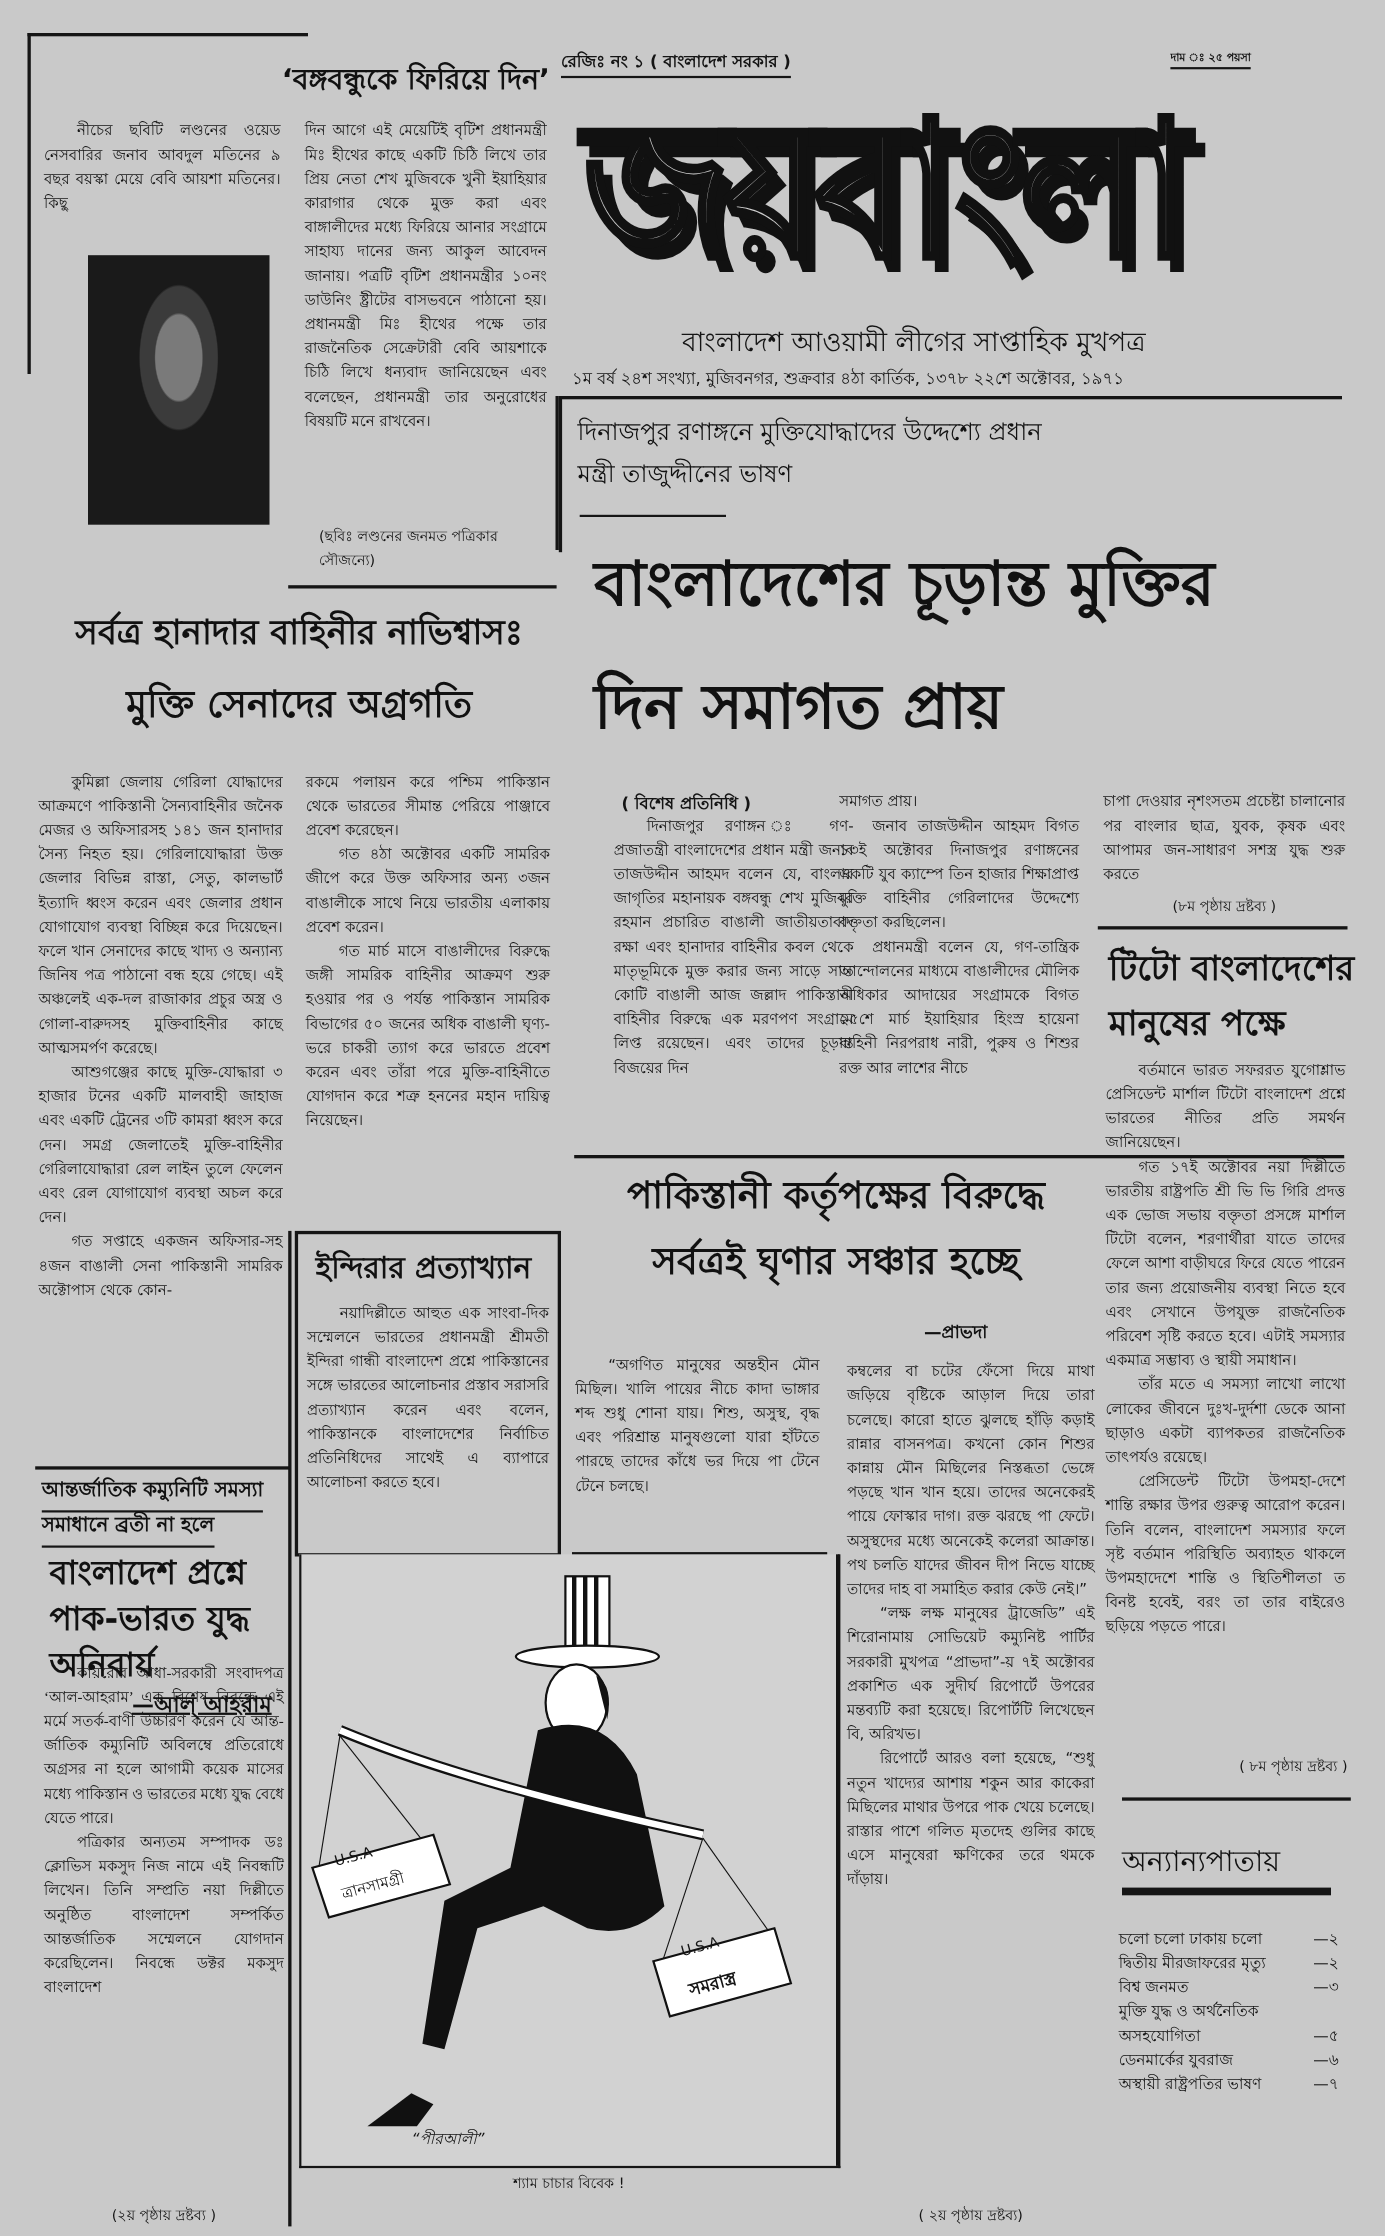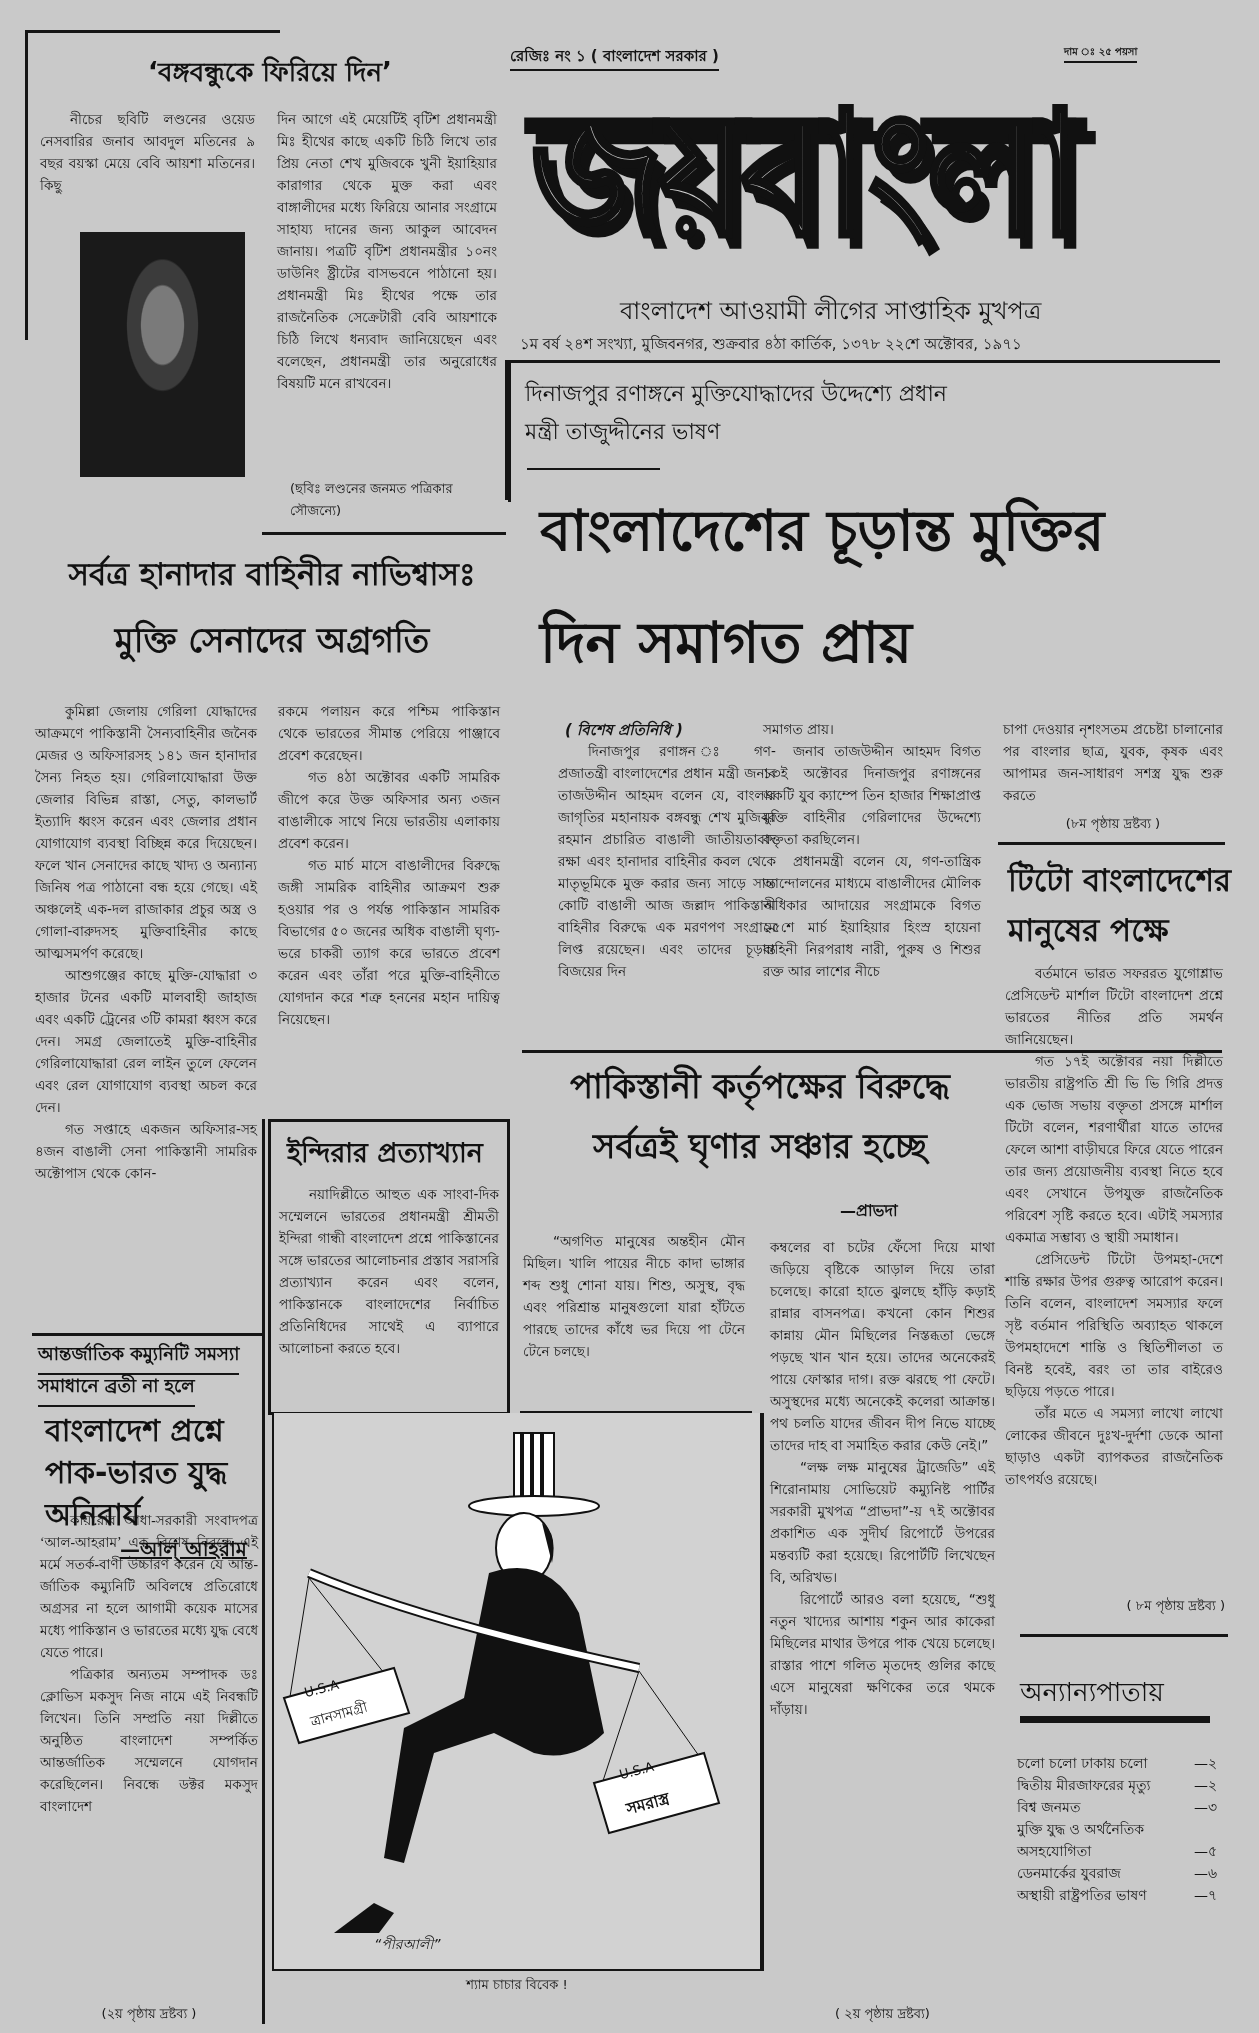--- a/index.html
+++ b/index.html
@@ -25,39 +25,39 @@
 
 <div class="abs u" style="left:510px;top:44px;font-size:15px;font-weight:bold;">রেজিঃ নং ১ ( বাংলাদেশ সরকার )</div>
 <div class="abs u" style="left:1064px;top:44px;font-size:10px;font-weight:bold;">দাম ঃ ২৫ পয়সা</div>
 <div class="abs masthead-title" style="left:530px;top:88px;">জয়বাংলা</div>
 <div class="abs" style="left:620px;top:292px;font-size:24px;">বাংলাদেশ আওয়ামী লীগের সাপ্তাহিক মুখপত্র</div>
 <div class="abs" style="left:520px;top:332px;font-size:15px;white-space:nowrap;">১ম বর্ষ ২৪শ সংখ্যা,  মুজিবনগর,  শুক্রবার  ৪ঠা কার্তিক,  ১৩৭৮  ২২শে অক্টোবর, ১৯৭১</div>
 <div class="hline" style="left:508px;top:360px;width:712px;height:3px;"></div>
 
 <div class="hline" style="left:25px;top:30px;width:255px;height:3px;"></div>
 <div class="vline" style="left:25px;top:30px;width:3px;height:310px;"></div>
-<div class="abs hd center" style="left:40px;top:52px;width:460px;font-size:26px;">‘বঙ্গবন্ধুকে ফিরিয়ে দিন’</div>
+<div class="abs hd center" style="left:40px;top:52px;width:460px;font-size:26px;text-align:right;">‘বঙ্গবন্ধুকে ফিরিয়ে দিন’</div>
 <div class="abs body-text" style="left:40px;top:108px;width:215px;">
   <p>নীচের ছবিটি লণ্ডনের ওয়েড নেসবারির জনাব আবদুল মতিনের ৯ বছর বয়স্কা মেয়ে বেবি আয়শা মতিনের। কিছু</p>
 </div>
 <div class="abs photo" style="left:80px;top:232px;width:165px;height:245px;"></div>
 <div class="abs body-text" style="left:277px;top:108px;width:220px;">
   <p class="noind">দিন আগে এই মেয়েটিই বৃটিশ প্রধানমন্ত্রী মিঃ হীথের কাছে একটি চিঠি লিখে তার প্রিয় নেতা শেখ মুজিবকে খুনী ইয়াহিয়ার কারাগার থেকে মুক্ত করা এবং বাঙ্গালীদের মধ্যে ফিরিয়ে আনার সংগ্রামে সাহায্য দানের জন্য আকুল আবেদন জানায়। পত্রটি বৃটিশ প্রধানমন্ত্রীর ১০নং ডাউনিং ষ্ট্রীটের বাসভবনে পাঠানো হয়। প্রধানমন্ত্রী মিঃ হীথের পক্ষে তার রাজনৈতিক সেক্রেটারী বেবি আয়শাকে চিঠি লিখে ধন্যবাদ জানিয়েছেন এবং বলেছেন, প্রধানমন্ত্রী তার অনুরোধের বিষয়টি মনে রাখবেন।</p>
 </div>
 <div class="abs" style="left:290px;top:478px;width:205px;font-size:13px;text-align:left;line-height:22px;">(ছবিঃ লণ্ডনের জনমত পত্রিকার সৌজন্যে)</div>
 <div class="vline" style="left:505px;top:360px;width:3px;height:140px;"></div>
 <div class="hline" style="left:262px;top:532px;width:244px;height:3px;"></div>
 
 <div class="vline" style="left:508px;top:362px;width:3px;height:140px;"></div>
 <div class="abs hd" style="left:525px;top:375px;width:450px;font-size:22px;line-height:38px;font-weight:normal;">দিনাজপুর রণাঙ্গনে মুক্তিযোদ্ধাদের উদ্দেশ্যে প্রধান মন্ত্রী তাজুদ্দীনের ভাষণ</div>
 <div class="hline" style="left:527px;top:468px;width:133px;height:2px;"></div>
 <div class="abs hd" style="left:540px;top:488px;font-size:56px;white-space:nowrap;">বাংলাদেশের চূড়ান্ত মুক্তির</div>
 <div class="abs hd" style="left:540px;top:600px;font-size:56px;white-space:nowrap;">দিন সমাগত প্রায়</div>
 
-<div class="abs" style="left:565px;top:718px;font-size:15px;font-weight:bold;font-style:italic;">( বিশেষ প্রতিনিধি )</div>
+<div class="abs" style="left:565px;top:718px;font-size:15px;font-weight:bold;">( বিশেষ প্রতিনিধি )</div>
 <div class="abs body-text" style="left:525px;top:740px;width:218px;margin-left:33px;">
   <p>দিনাজপুর রণাঙ্গন ঃ গণ-প্রজাতন্ত্রী বাংলাদেশের প্রধান মন্ত্রী জনাব তাজউদ্দীন আহমদ বলেন যে, বাংলার জাগৃতির মহানায়ক বঙ্গবন্ধু শেখ মুজিবর রহমান প্রচারিত বাঙালী জাতীয়তাবাদ রক্ষা এবং হানাদার বাহিনীর কবল থেকে মাতৃভূমিকে মুক্ত করার জন্য সাড়ে সাত কোটি বাঙালী আজ জল্লাদ পাকিস্তানী বাহিনীর বিরুদ্ধে এক মরণপণ সংগ্রামে লিপ্ত রয়েছেন। এবং তাদের চূড়ান্ত বিজয়ের দিন</p>
 </div>
 <div class="abs body-text" style="left:763px;top:718px;width:218px;">
   <p class="noind">সমাগত প্রায়।</p>
   <p>জনাব তাজউদ্দীন আহমদ বিগত ১৩ই অক্টোবর দিনাজপুর রণাঙ্গনের একটি যুব ক্যাম্পে তিন হাজার শিক্ষাপ্রাপ্ত মুক্তি বাহিনীর গেরিলাদের উদ্দেশ্যে বক্তৃতা করছিলেন।</p>
   <p>প্রধানমন্ত্রী বলেন যে, গণ-তান্ত্রিক আন্দোলনের মাধ্যমে বাঙালীদের মৌলিক অধিকার আদায়ের সংগ্রামকে বিগত ২৫শে মার্চ ইয়াহিয়ার হিংস্র হায়েনা বাহিনী নিরপরাধ নারী, পুরুষ ও শিশুর রক্ত আর লাশের নীচে</p>
 </div>
 <div class="abs body-text" style="left:1003px;top:718px;width:220px;">
   <p class="noind">চাপা দেওয়ার নৃশংসতম প্রচেষ্টা চালানোর পর বাংলার ছাত্র, যুবক, কৃষক এবং আপামর জন-সাধারণ সশস্ত্র যুদ্ধ শুরু করতে</p>
@@ -146,22 +146,22 @@
   <div class="abs" style="left:100px;top:520px;font-size:14px;font-style:italic;">“পীরআলী”</div>
 </div>
 <div class="abs center" style="left:272px;top:1975px;width:490px;font-size:13px;">শ্যাম চাচার বিবেক !</div>
 <div class="vline" style="left:760px;top:1413px;width:3px;height:556px;"></div>
 
 <div class="abs hd" style="left:1008px;top:856px;font-size:31px;white-space:nowrap;">টিটো বাংলাদেশের</div>
 <div class="abs hd" style="left:1008px;top:906px;font-size:31px;white-space:nowrap;">মানুষের পক্ষে</div>
 <div class="abs body-text" style="left:1005px;top:962px;width:218px;">
   <p>বর্তমানে ভারত সফররত যুগোশ্লাভ প্রেসিডেন্ট মার্শাল টিটো বাংলাদেশ প্রশ্নে ভারতের নীতির প্রতি সমর্থন জানিয়েছেন।</p>
   <p>গত ১৭ই অক্টোবর নয়া দিল্লীতে ভারতীয় রাষ্ট্রপতি শ্রী ভি ভি গিরি প্রদত্ত এক ভোজ সভায় বক্তৃতা প্রসঙ্গে মার্শাল টিটো বলেন, শরণার্থীরা যাতে তাদের ফেলে আশা বাড়ীঘরে ফিরে যেতে পারেন তার জন্য প্রয়োজনীয় ব্যবস্থা নিতে হবে এবং সেখানে উপযুক্ত রাজনৈতিক পরিবেশ সৃষ্টি করতে হবে। এটাই সমস্যার একমাত্র সম্ভাব্য ও স্থায়ী সমাধান।</p>
+  <p>তাঁর মতে এ সমস্যা লাখো লাখো লোকের জীবনে দুঃখ-দুর্দশা ডেকে আনা ছাড়াও একটা ব্যাপকতর রাজনৈতিক তাৎপর্যও রয়েছে।</p>
   <p>প্রেসিডেন্ট টিটো উপমহা-দেশে শান্তি রক্ষার উপর গুরুত্ব আরোপ করেন। তিনি বলেন, বাংলাদেশ সমস্যার ফলে সৃষ্ট বর্তমান পরিস্থিতি অব্যাহত থাকলে উপমহাদেশে শান্তি ও স্থিতিশীলতা ত বিনষ্ট হবেই, বরং তা তার বাইরেও ছড়িয়ে পড়তে পারে।</p>
-  <p>তাঁর মতে এ সমস্যা লাখো লাখো লোকের জীবনে দুঃখ-দুর্দশা ডেকে আনা ছাড়াও একটা ব্যাপকতর রাজনৈতিক তাৎপর্যও রয়েছে।</p>
 </div>
 <div class="abs" style="left:1080px;top:1596px;width:145px;font-size:13px;text-align:right;">( ৮ম পৃষ্ঠায় দ্রষ্টব্য )</div>
 <div class="hline" style="left:1020px;top:1634px;width:208px;height:3px;"></div>
 
 <div class="abs hd" style="left:1020px;top:1672px;font-size:26px;font-weight:normal;border-bottom:7px solid #151515;padding-bottom:0;width:190px;">অন্যান্যপাতায়</div>
 <div class="abs" style="left:1017px;top:1752px;width:200px;">
   <div class="toc-row">
     <span>চলো চলো ঢাকায় চলো</span>
     <span>—২</span>
   </div>

